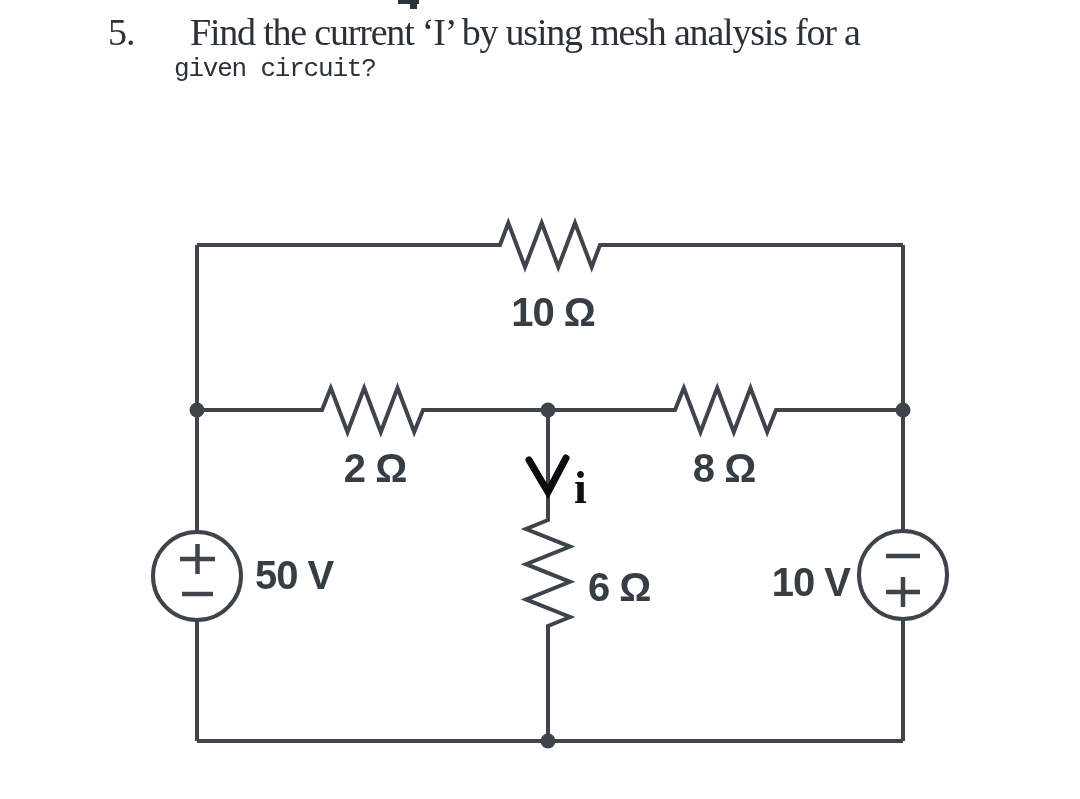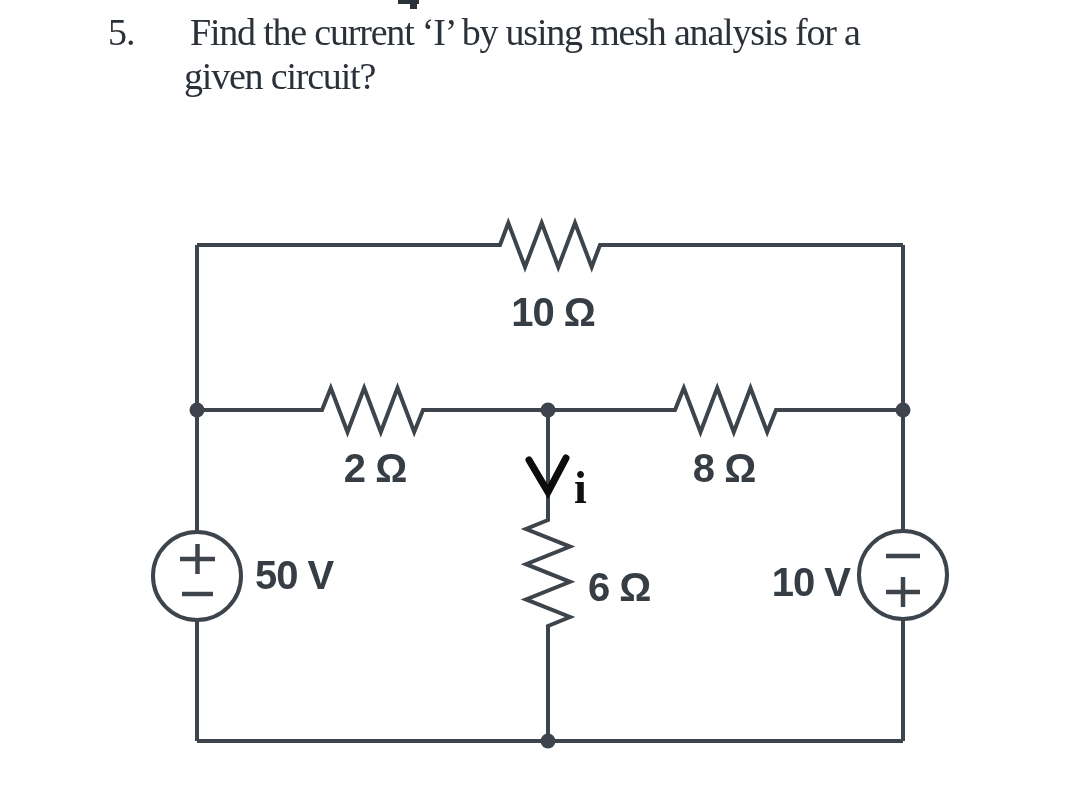--- a/index.html
+++ b/index.html
@@ -33,26 +33,27 @@
     position: absolute;
     left: 190px;
     top: 10px;
     font-size: 38px;
     letter-spacing: -1.2px;
     color: #2b3138;
     white-space: nowrap;
   }
   .q-line2 {
     position: absolute;
-    left: 184px;
+    left: 174px;
     top: 54px;
-    font-size: 38px;
+    font-size: 26px;
     letter-spacing: -1.2px;
     color: #2b3138;
     white-space: nowrap;
+    font-family: Liberation Mono, monospace;
   }
   
   #circuit-svg {
     position: absolute;
     left: 0;
     top: 0;
   }
   .wire {
     fill: none;
     stroke: #3d444b;

